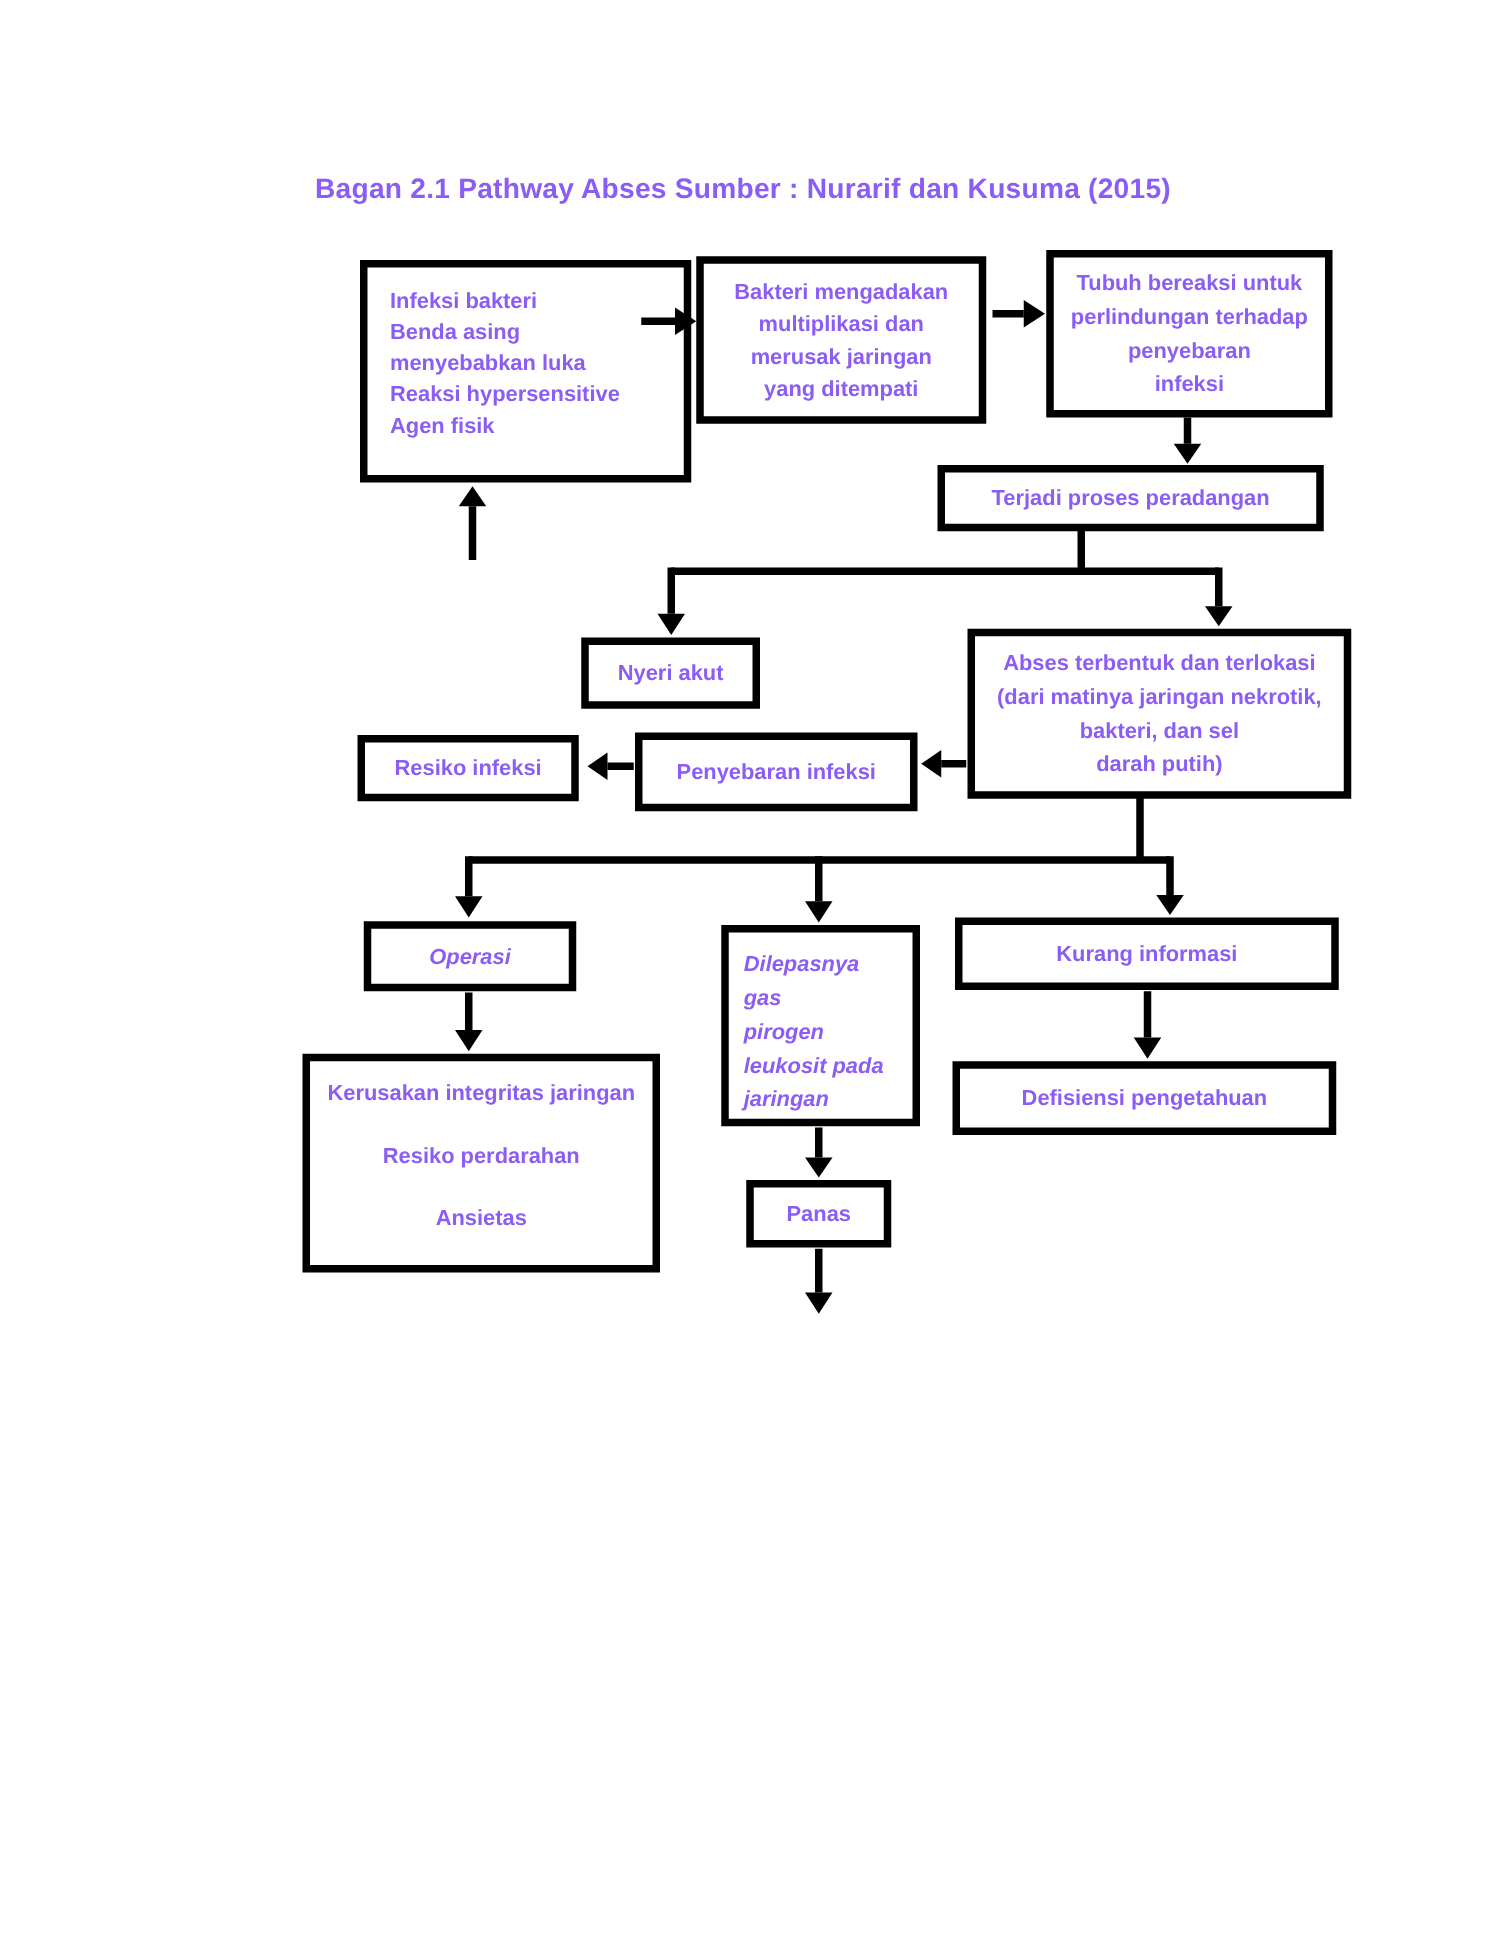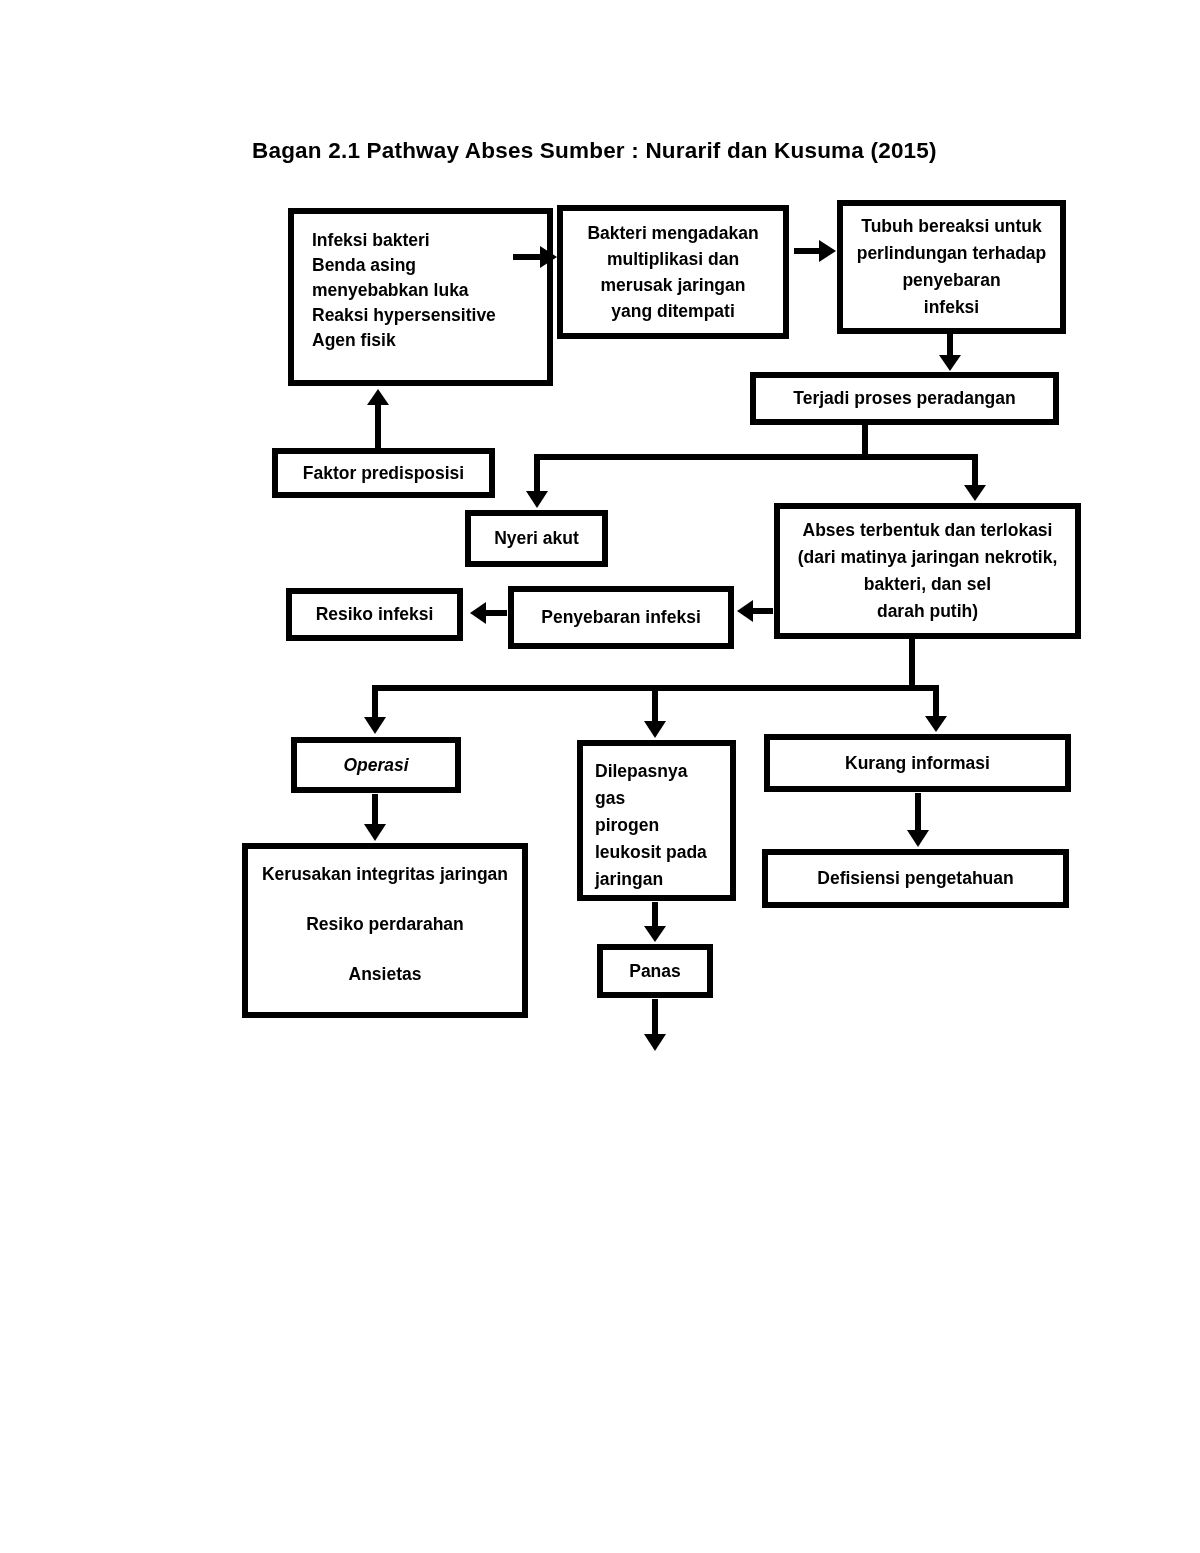--- a/index.html
+++ b/index.html
@@ -6,21 +6,21 @@
     margin: 0;
     padding: 0;
     background: #ffffff;
   }
   .page {
     position: relative;
     width: 1200px;
     height: 1553px;
     background: #ffffff;
     font-family: "Liberation Sans", sans-serif;
-    color: #000000;
+    color: #8b5cf6;
     overflow: hidden;
   }
   .title {
     position: absolute;
     left: 252px;
     top: 138px;
     font-size: 22.5px;
     font-weight: bold;
     letter-spacing: 0.2px;
     white-space: nowrap;
@@ -56,21 +56,21 @@
   .n-predis{ left: 272px; top: 448px; width: 223px; height: 50px; }
   .n-pain  { left: 465px; top: 510px; width: 143px; height: 57px; }
   .n-abscess { left: 774px; top: 503px; width: 307px; height: 136px; line-height: 27px; }
   .n-spread{ left: 508px; top: 586px; width: 226px; height: 63px; }
   .n-risk  { left: 286px; top: 588px; width: 177px; height: 53px; }
 
   .n-surgery { left: 291px; top: 737px; width: 170px; height: 56px; font-style: italic; }
   .n-pyrogen {
     left: 577px; top: 740px; width: 159px; height: 161px;
     align-items: flex-start; justify-content: flex-start; text-align: left;
-    padding: 12px 12px; line-height: 27px;
+    padding: 12px 12px; line-height: 27px; font-style: italic;
   }
   .n-lackinfo { left: 764px; top: 734px; width: 307px; height: 58px; }
 
   .n-tissue {
     left: 242px; top: 843px; width: 286px; height: 175px;
     justify-content: flex-start; padding-top: 13px;
   }
   .n-tissue .ln + .ln { margin-top: 25px; }
 
   .n-knowledge { left: 762px; top: 849px; width: 307px; height: 59px; }
@@ -118,23 +118,20 @@
     <div class="ln">Tubuh bereaksi untuk</div>
     <div class="ln">perlindungan terhadap</div>
     <div class="ln">penyebaran</div>
     <div class="ln">infeksi</div>
   </div>
 
   <div class="node n-infl">
     <div class="ln">Terjadi proses peradangan</div>
   </div>
 
-  <div class="node n-predis">
-    <div class="ln">Faktor predisposisi</div>
-  </div>
 
   <div class="node n-pain">
     <div class="ln">Nyeri akut</div>
   </div>
 
   <div class="node n-abscess">
     <div class="ln">Abses terbentuk dan terlokasi</div>
     <div class="ln">(dari matinya jaringan nekrotik,</div>
     <div class="ln">bakteri, dan sel</div>
     <div class="ln">darah putih)</div>

